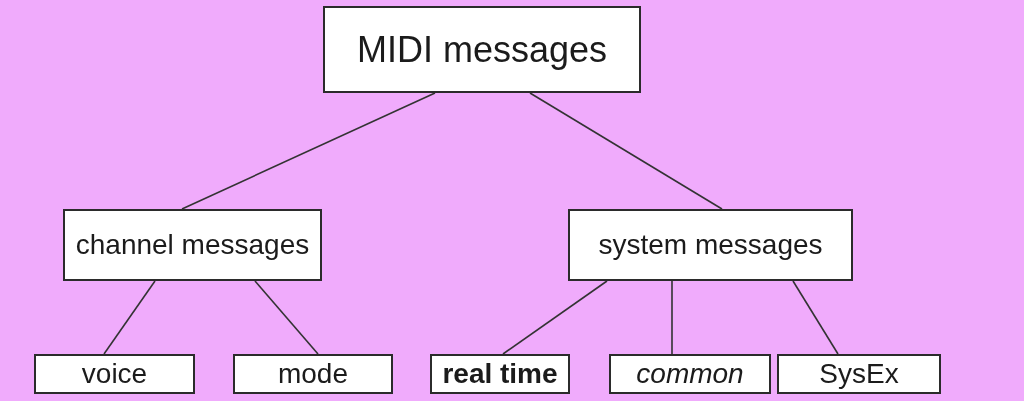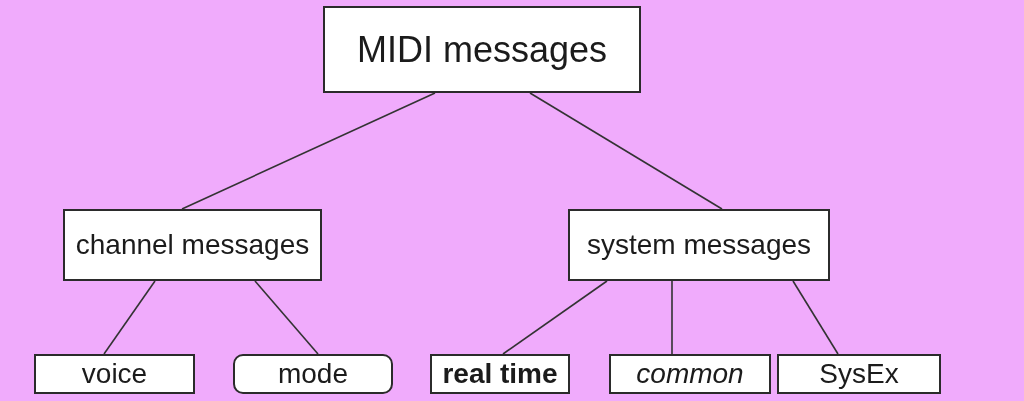--- a/index.html
+++ b/index.html
@@ -39,30 +39,30 @@
     font-size: 36px;
   }
   .node-channel {
     left: 63px; top: 209px;
     width: 259px; height: 72px;
     font-size: 28px;
     text-align: right;
   }
   .node-system {
     left: 568px; top: 209px;
-    width: 262px; height: 72px;
+    width: 285px; height: 72px;
     font-size: 28px;
   }
   .node-leaf {
     top: 354px;
     height: 40px;
     font-size: 28px;
   }
   .node-voice   { left: 34px;  width: 161px; }
-  .node-mode    { left: 233px; width: 160px; border-radius: 10px; }
+  .node-mode    { left: 233px; width: 160px; }
   .node-realtime{ left: 430px; width: 140px; font-weight: bold; }
   .node-common  { left: 609px; width: 162px; font-style: italic; }
   .node-sysex   { left: 777px; width: 164px; }
   .edge {
     stroke: #333333;
     stroke-width: 1.6;
     fill: none;
   }
 </style>
 </head>

